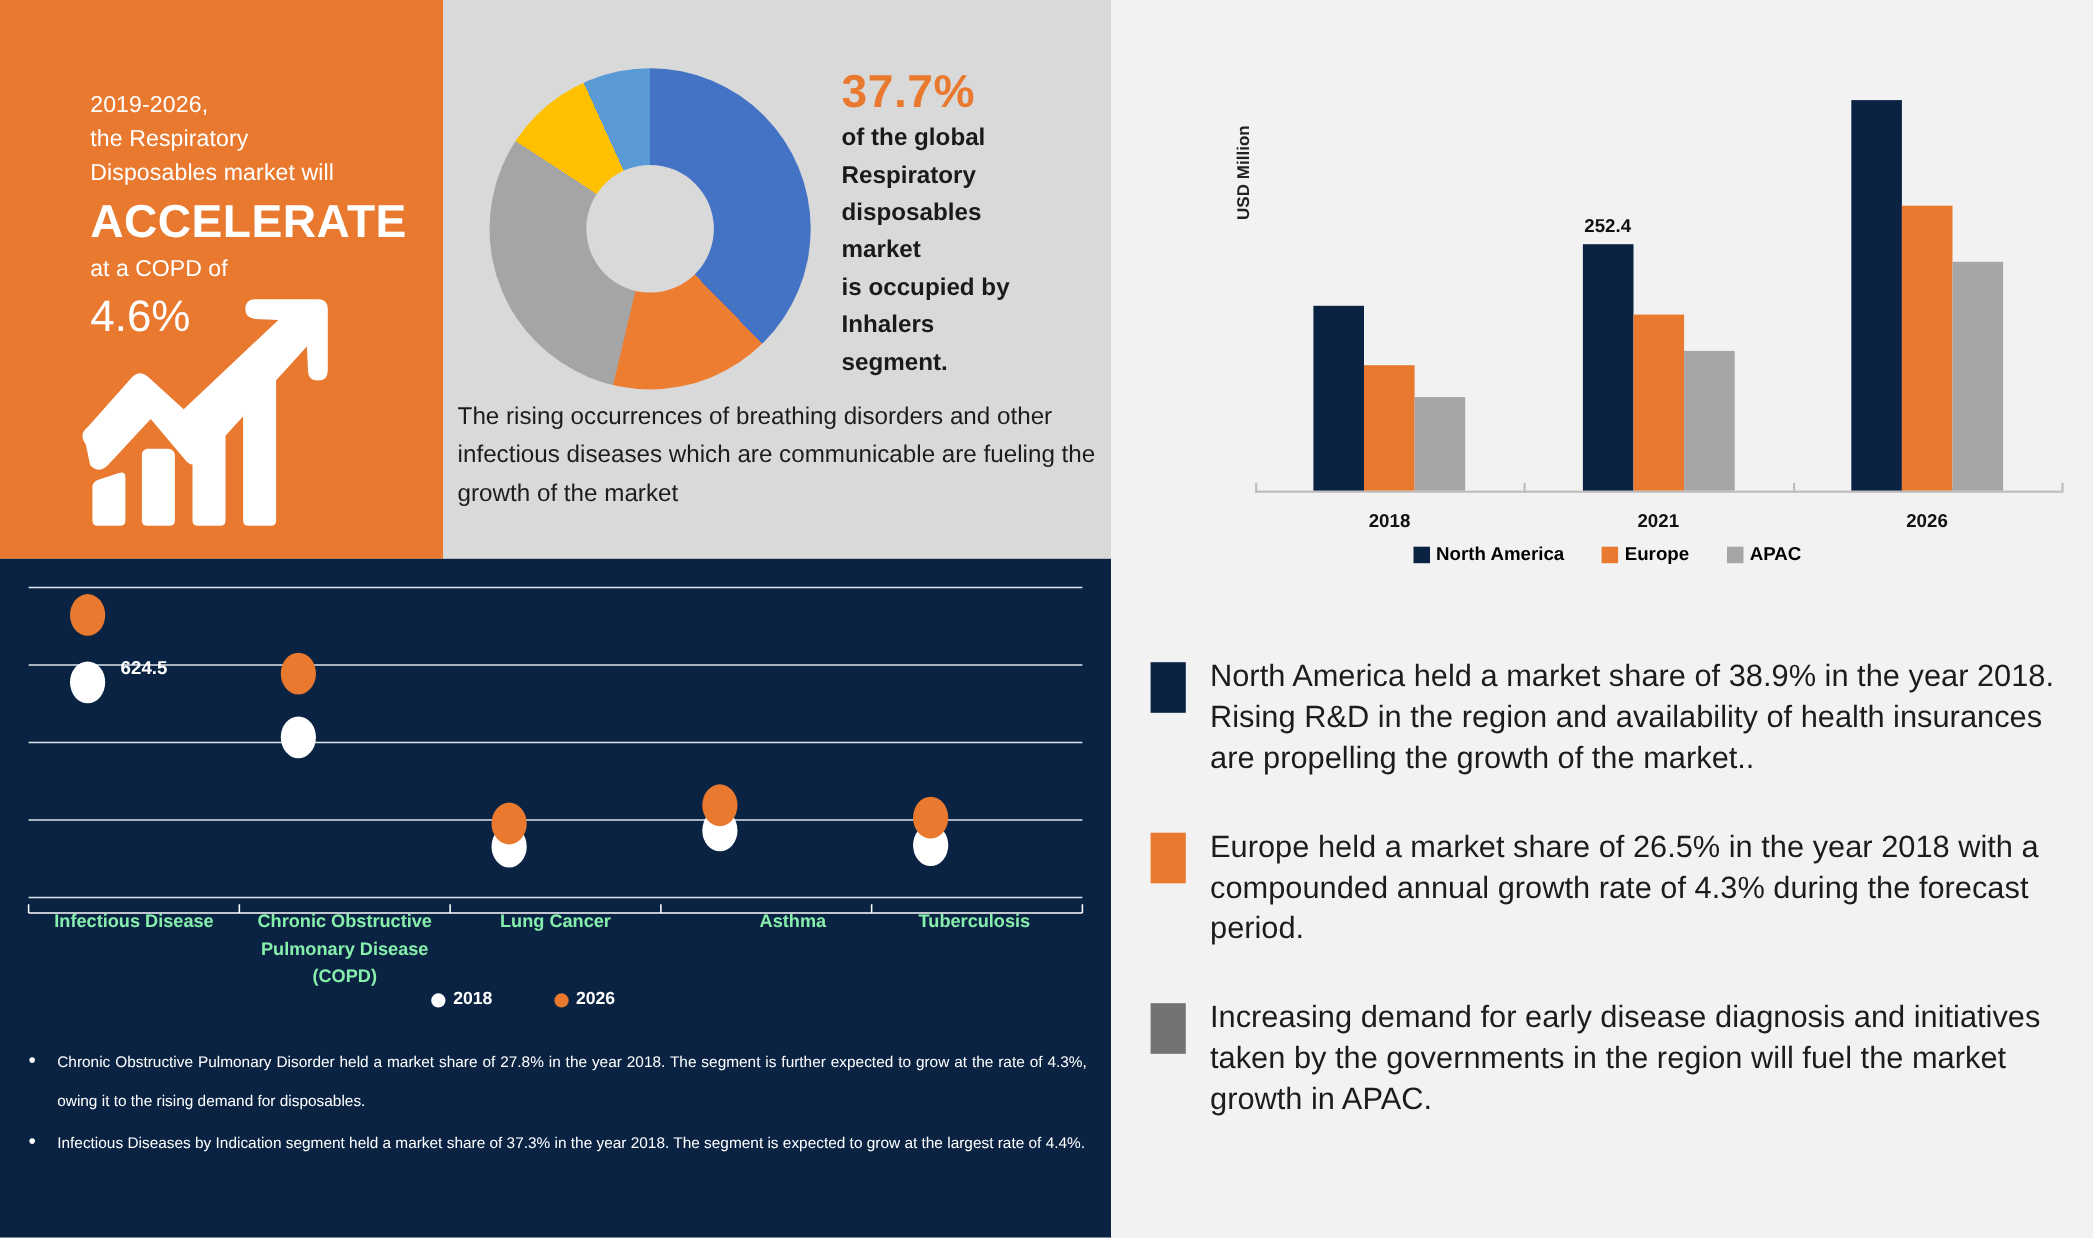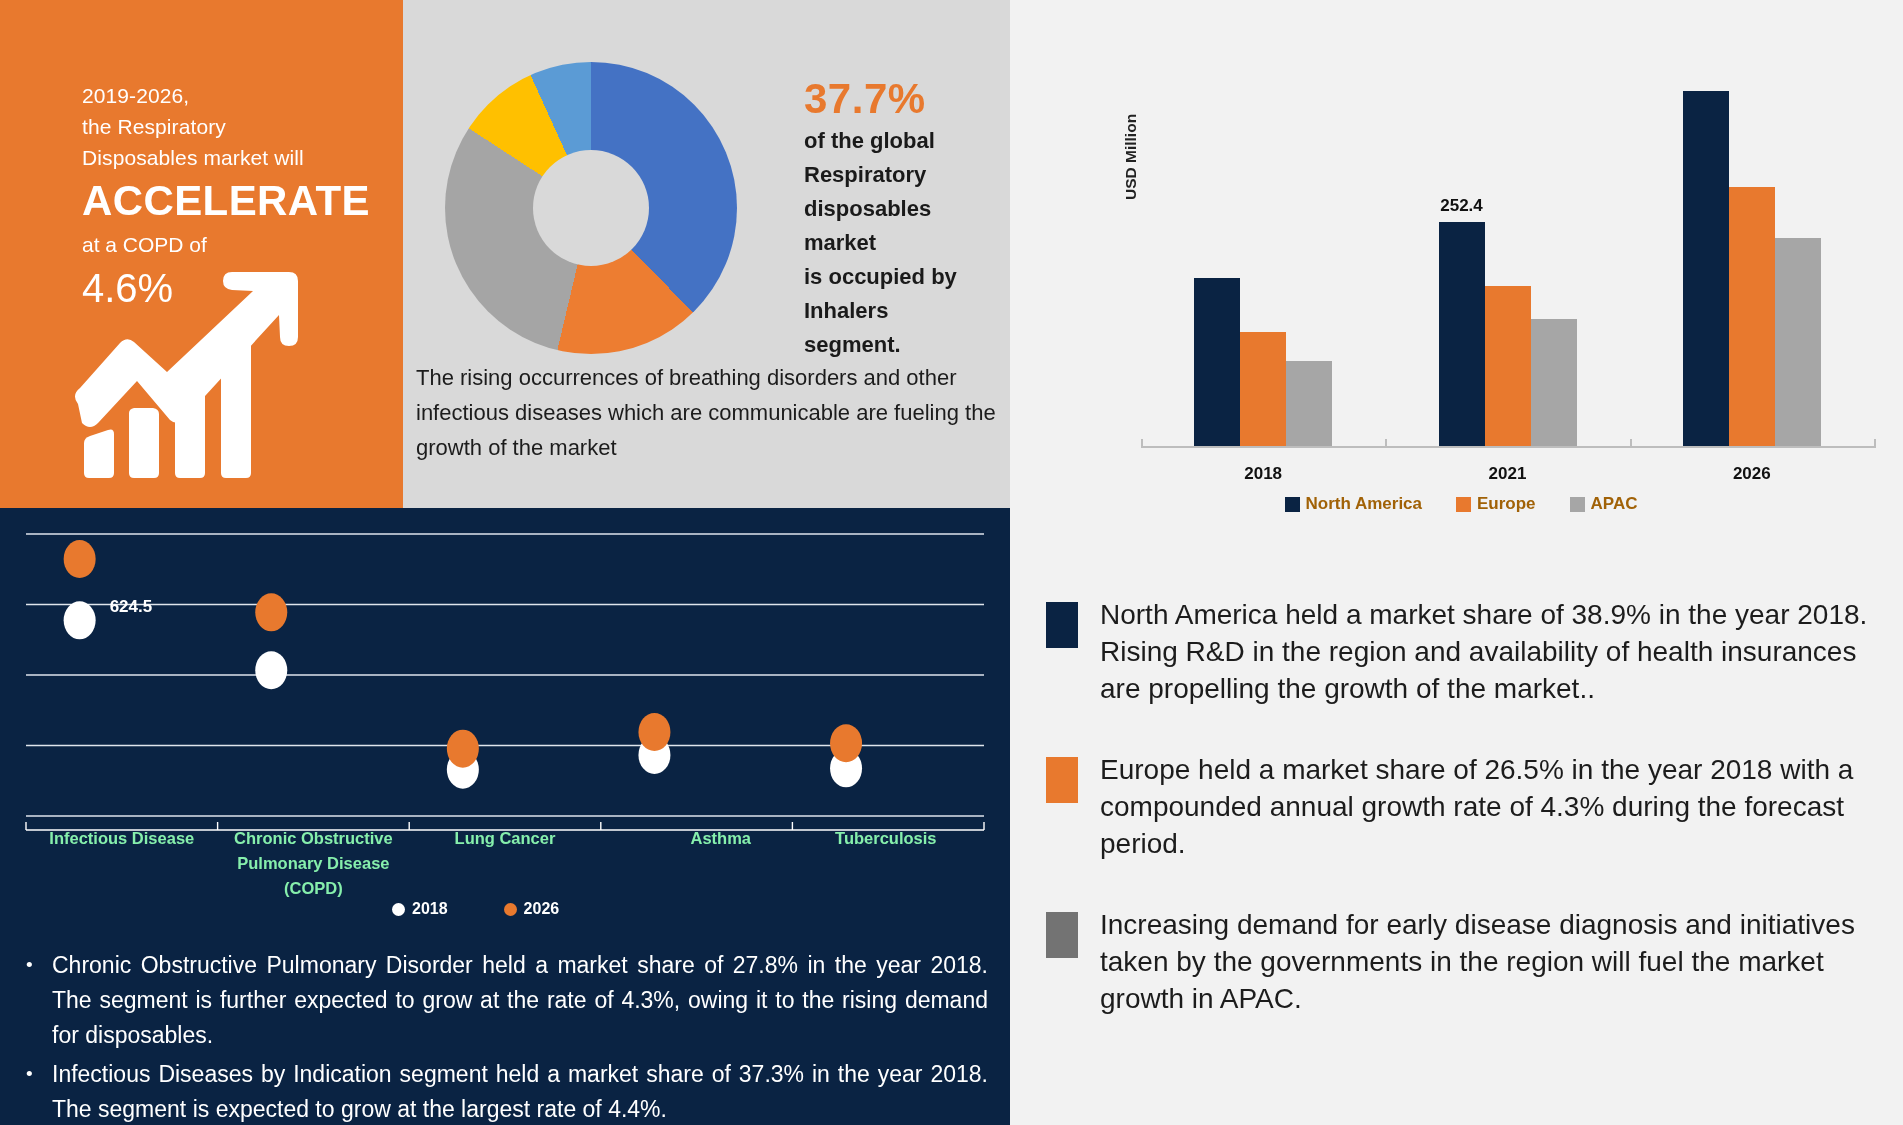--- a/index.html
+++ b/index.html
@@ -28,21 +28,21 @@
   .grey-panel{
     position:absolute; left:403px; top:0; width:607px; height:508px;
     background:#d9d9d9;
   }
   .donut-wrap{ position:absolute; left:42px; top:62px; width:292px; height:292px;}
   .donut{ width:292px; height:292px; border-radius:50%; }
   .donut-hole{
     position:absolute; left:50%; top:50%; transform:translate(-50%,-50%);
     width:116px; height:116px; border-radius:50%; background:#d9d9d9;
   }
-  .pct-block{ position:absolute; left:401px; top:58px; width:222px;margin-top:16px;}
+  .pct-block{ position:absolute; left:362px; top:58px; width:222px;}
   .pct-big{ color:#E8792E; font-size:42px; font-weight:700; line-height:50px; letter-spacing:.5px;}
   .pct-line{ color:#1a1a1a; font-size:22px; font-weight:700; line-height:34px;}
   .grey-para{
     position:absolute; left:13px; top:360px; width:588px;
     font-size:22px; line-height:35px; color:#1c1c1c;
   }
 
   
   .navy-panel{
     position:absolute; left:0; top:508px; width:1010px; height:617px;
@@ -53,21 +53,21 @@
   .cat-label{
     position:absolute; text-align:center; font-size:16.5px; font-weight:700;
     line-height:25px; color:#86efac;
   }
   .dot-legend{ position:absolute; left:392px; top:392px; display:flex; align-items:center; gap:56px;}
   .dl-item{ display:flex; align-items:center; gap:7px; font-size:16px; font-weight:700;}
   .dl-dot{ width:13px; height:13px; border-radius:50%;}
   .navy-bullets{ position:absolute; left:26px; top:440px; width:962px;}
   .nb-row{ display:flex; gap:14px; margin-bottom:4px;}
   .nb-bullet{ font-size:19px; line-height:34px; color:#fff; flex:0 0 12px;}
-  .nb-text{ font-size:23px; line-height:35px; color:#fff; text-align:justify; flex:1;}
+  .nb-text{ font-size:14px; line-height:35px; color:#fff; text-align:justify; flex:1;}
 
   
   .right-panel{
     position:absolute; left:1010px; top:0; width:893px; height:1125px;
     background:#f2f2f2;
   }
   .bar-chart{ position:absolute; left:16px; top:50px; width:870px; height:470px;}
   .ylabel{
     position:absolute; left:96px; top:150px;
     transform:rotate(-90deg); transform-origin:left top;
@@ -83,21 +83,21 @@
     position:absolute; width:120px; text-align:center; font-size:17px;
     font-weight:700; color:#111;
   }
   .x-cat{
     position:absolute; text-align:center; font-size:17px; font-weight:700; color:#111;
   }
   .bar-legend{
     position:absolute; left:0; right:0; bottom:6px;
     display:flex; justify-content:center; align-items:center; gap:34px;
   }
-  .bl-item{ display:flex; align-items:center; gap:6px; font-size:17px; font-weight:700; color:#a16207;}
+  .bl-item{ display:flex; align-items:center; gap:6px; font-size:17px; font-weight:700; color:#000000;}
   .bl-sq{ width:15px; height:15px; }
 
   .rp-bullets{ position:absolute; left:36px; top:596px; width:830px;}
   .rp-row{ display:flex; gap:22px; margin-bottom:44px;}
   .rp-sq{ flex:0 0 32px; width:32px; height:46px; margin-top:6px;}
   .rp-text{ font-size:28px; line-height:37px; color:#1c1c1c; flex:1;}
 </style>
 </head>
 <body>
 

